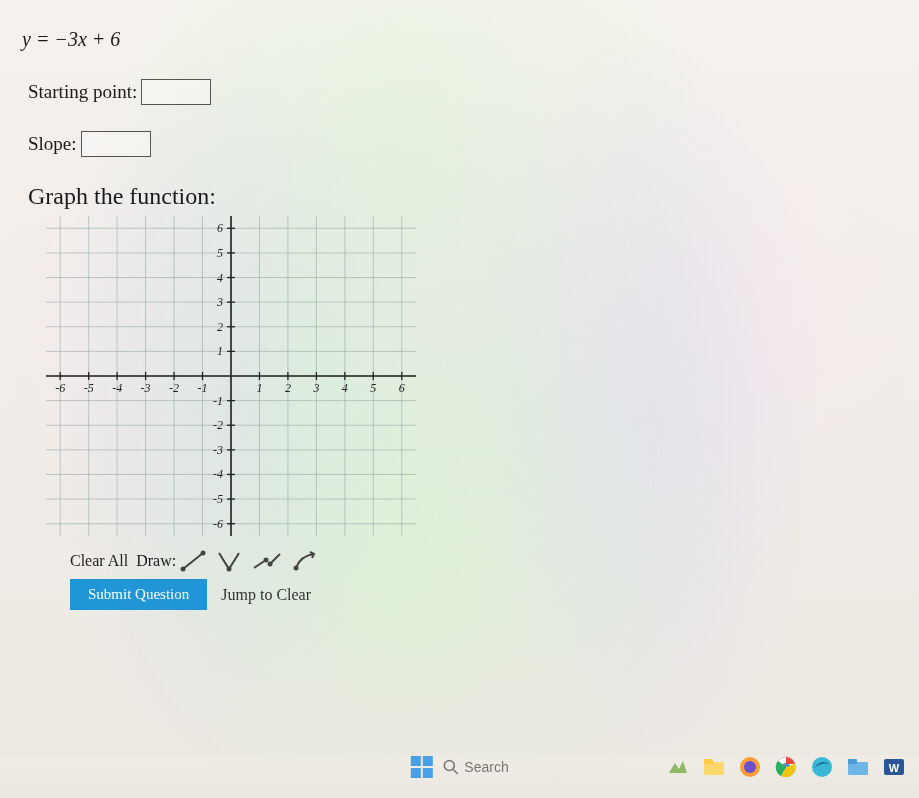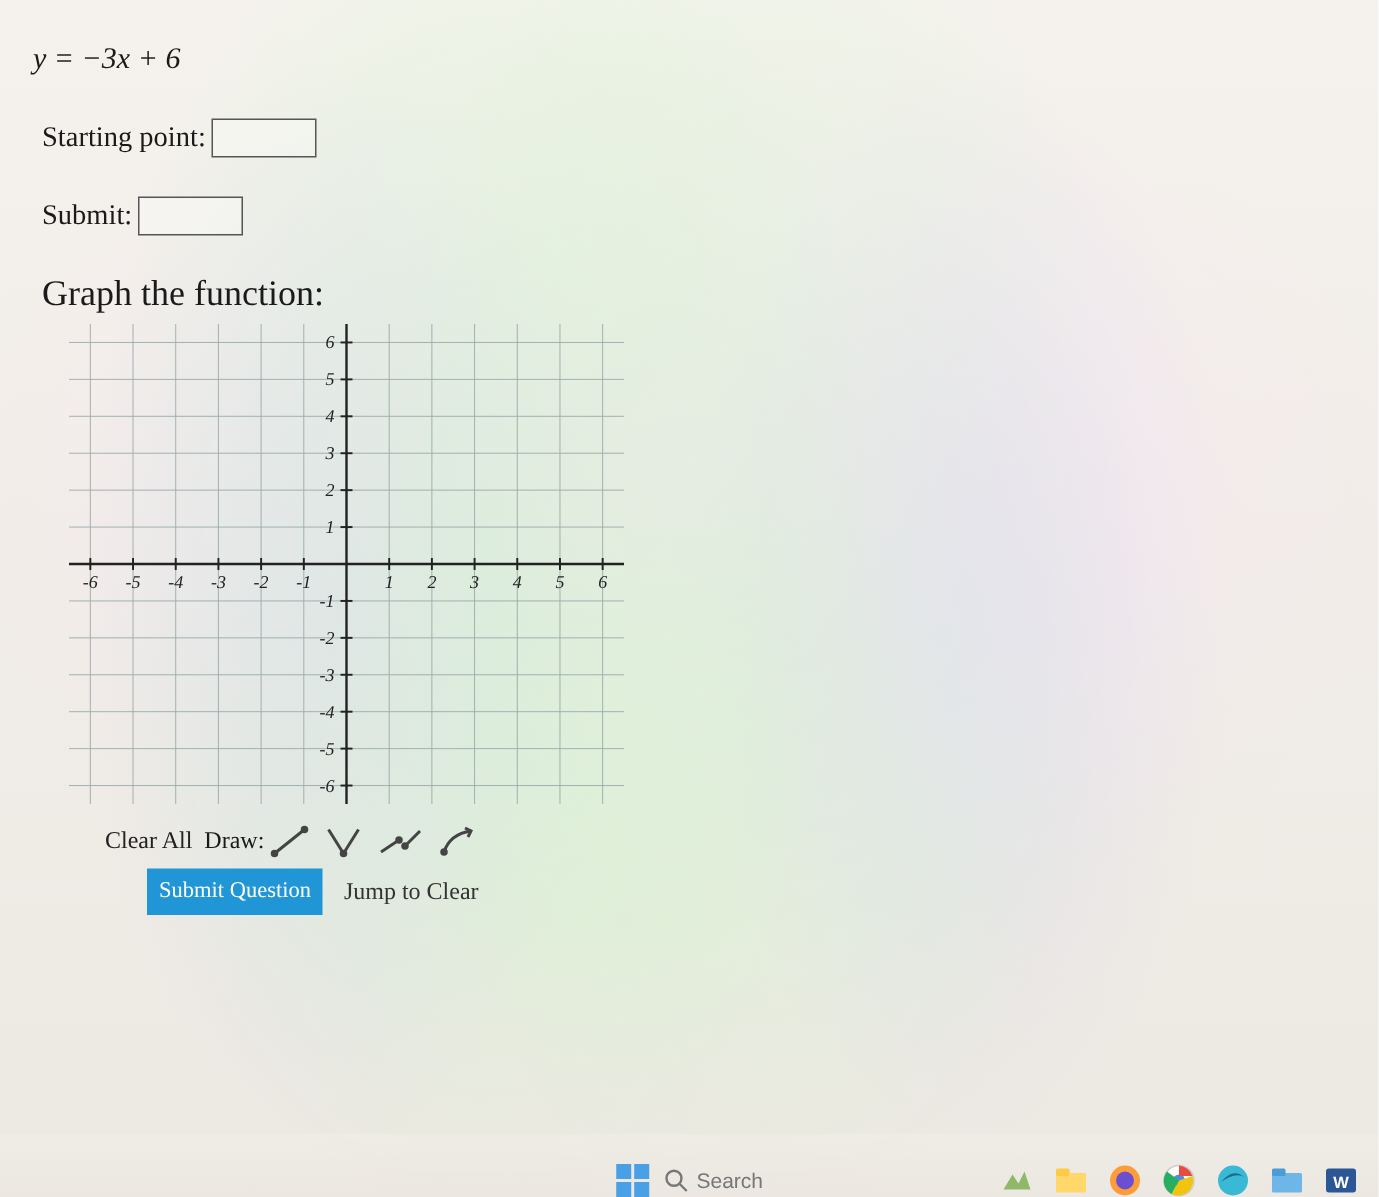--- a/index.html
+++ b/index.html
@@ -35,33 +35,32 @@
   .graph-label { font-size: 24px; margin: 4px 0 6px 6px; }
   .graph-wrap { margin-left: 24px; margin-bottom: 12px; }
   .tools-row { display: flex; align-items: center; gap: 4px; margin: 14px 0 7px 48px; font-size: 16px; }
   .draw-label { margin-left: 4px; }
   .draw-icons { display: flex; gap: 10px; align-items: center; color: #444; }
   .submit-row { display: flex; align-items: center; gap: 14px; margin-left: 48px; }
   .submit-btn {
     background: #2196d6;
     color: #fff;
     border: none;
-    padding: 7px 8px;
+    padding: 7px 18px;
     font-size: 15px;
     cursor: pointer;
     font-family: inherit;
-    margin-left: 28px;
   }
   .jump-link { color: #333; font-size: 16px; cursor: pointer; }
   .taskbar {
     position: absolute;
     left: 0; right: 0; bottom: 0;
     height: 42px;
     display: flex;
-    align-items: flex-end;
+    align-items: flex-start;
     background: linear-gradient(rgba(245,242,236,0.3), rgba(235,231,224,0.5));
     padding: 0 14px;
   }
   .tb-center { position: absolute; left: 50%; transform: translateX(-50%); display: flex; align-items: center; gap: 10px; }
   .win-logo {
     width: 22px; height: 22px; display: grid;
     grid-template-columns: 1fr 1fr; grid-template-rows: 1fr 1fr; gap: 2px;
   }
   .win-logo span { background: #4aa0e6; }
   .search-pill {
@@ -82,21 +81,21 @@
   <p class="equation">
     <span class="var">y</span> = −3<span class="var">x</span> + 6
   </p>
 
   <div class="field-row">
     <label>Starting point:</label>
     <input class="text-input" type="text" value="" style="">
   </div>
 
   <div class="field-row">
-    <label>Submit:</label>
+    <label>Slope:</label>
     <input class="text-input" type="text" value="" style="">
   </div>
 
   <p class="graph-label">Graph the function:</p>
 
   <div class="graph-wrap">
     <svg id="grid-svg" width="370" height="320">
         <line x1="14.230769230769232" y1="320" x2="14.230769230769232" y2="0" stroke="#9aa" stroke-width="0.6"></line>
         <line x1="42.69230769230769" y1="320" x2="42.69230769230769" y2="0" stroke="#9aa" stroke-width="0.6"></line>
         <line x1="71.15384615384616" y1="320" x2="71.15384615384616" y2="0" stroke="#9aa" stroke-width="0.6"></line>

